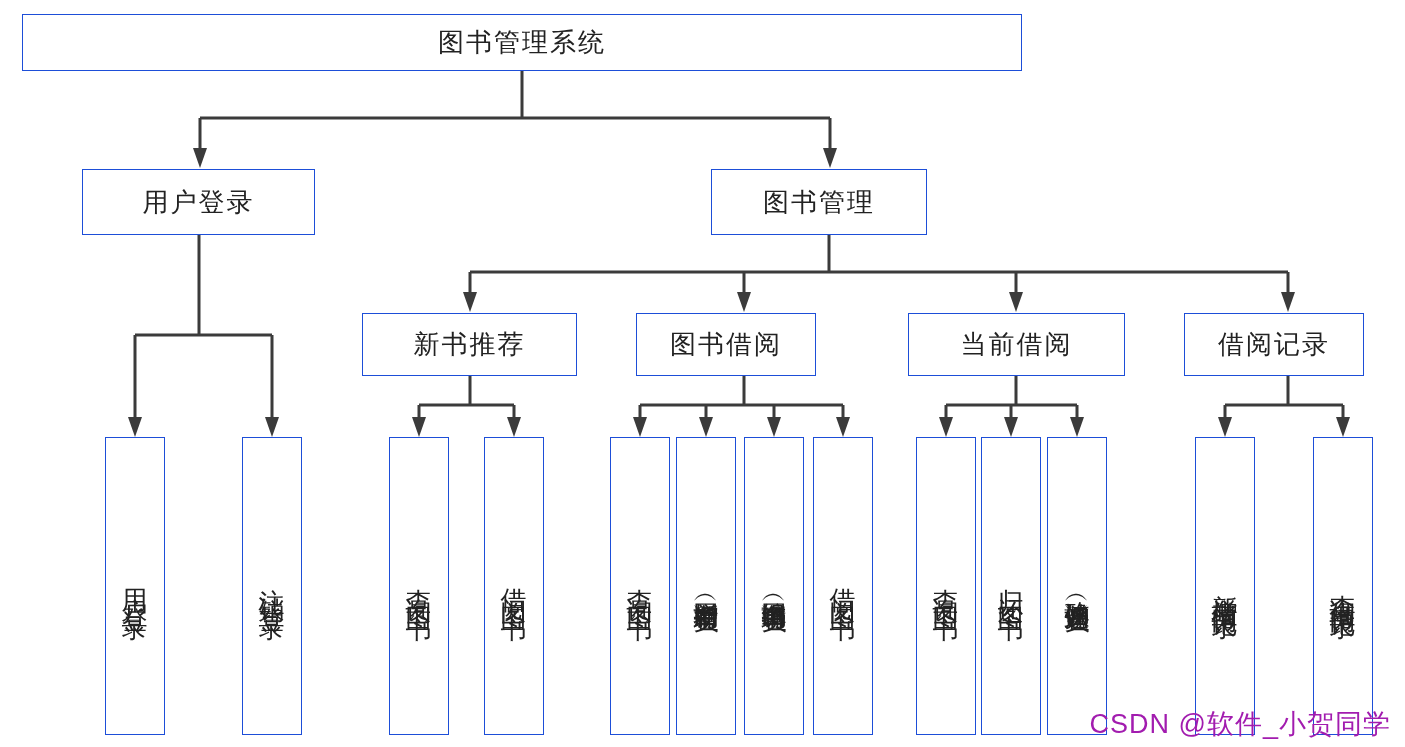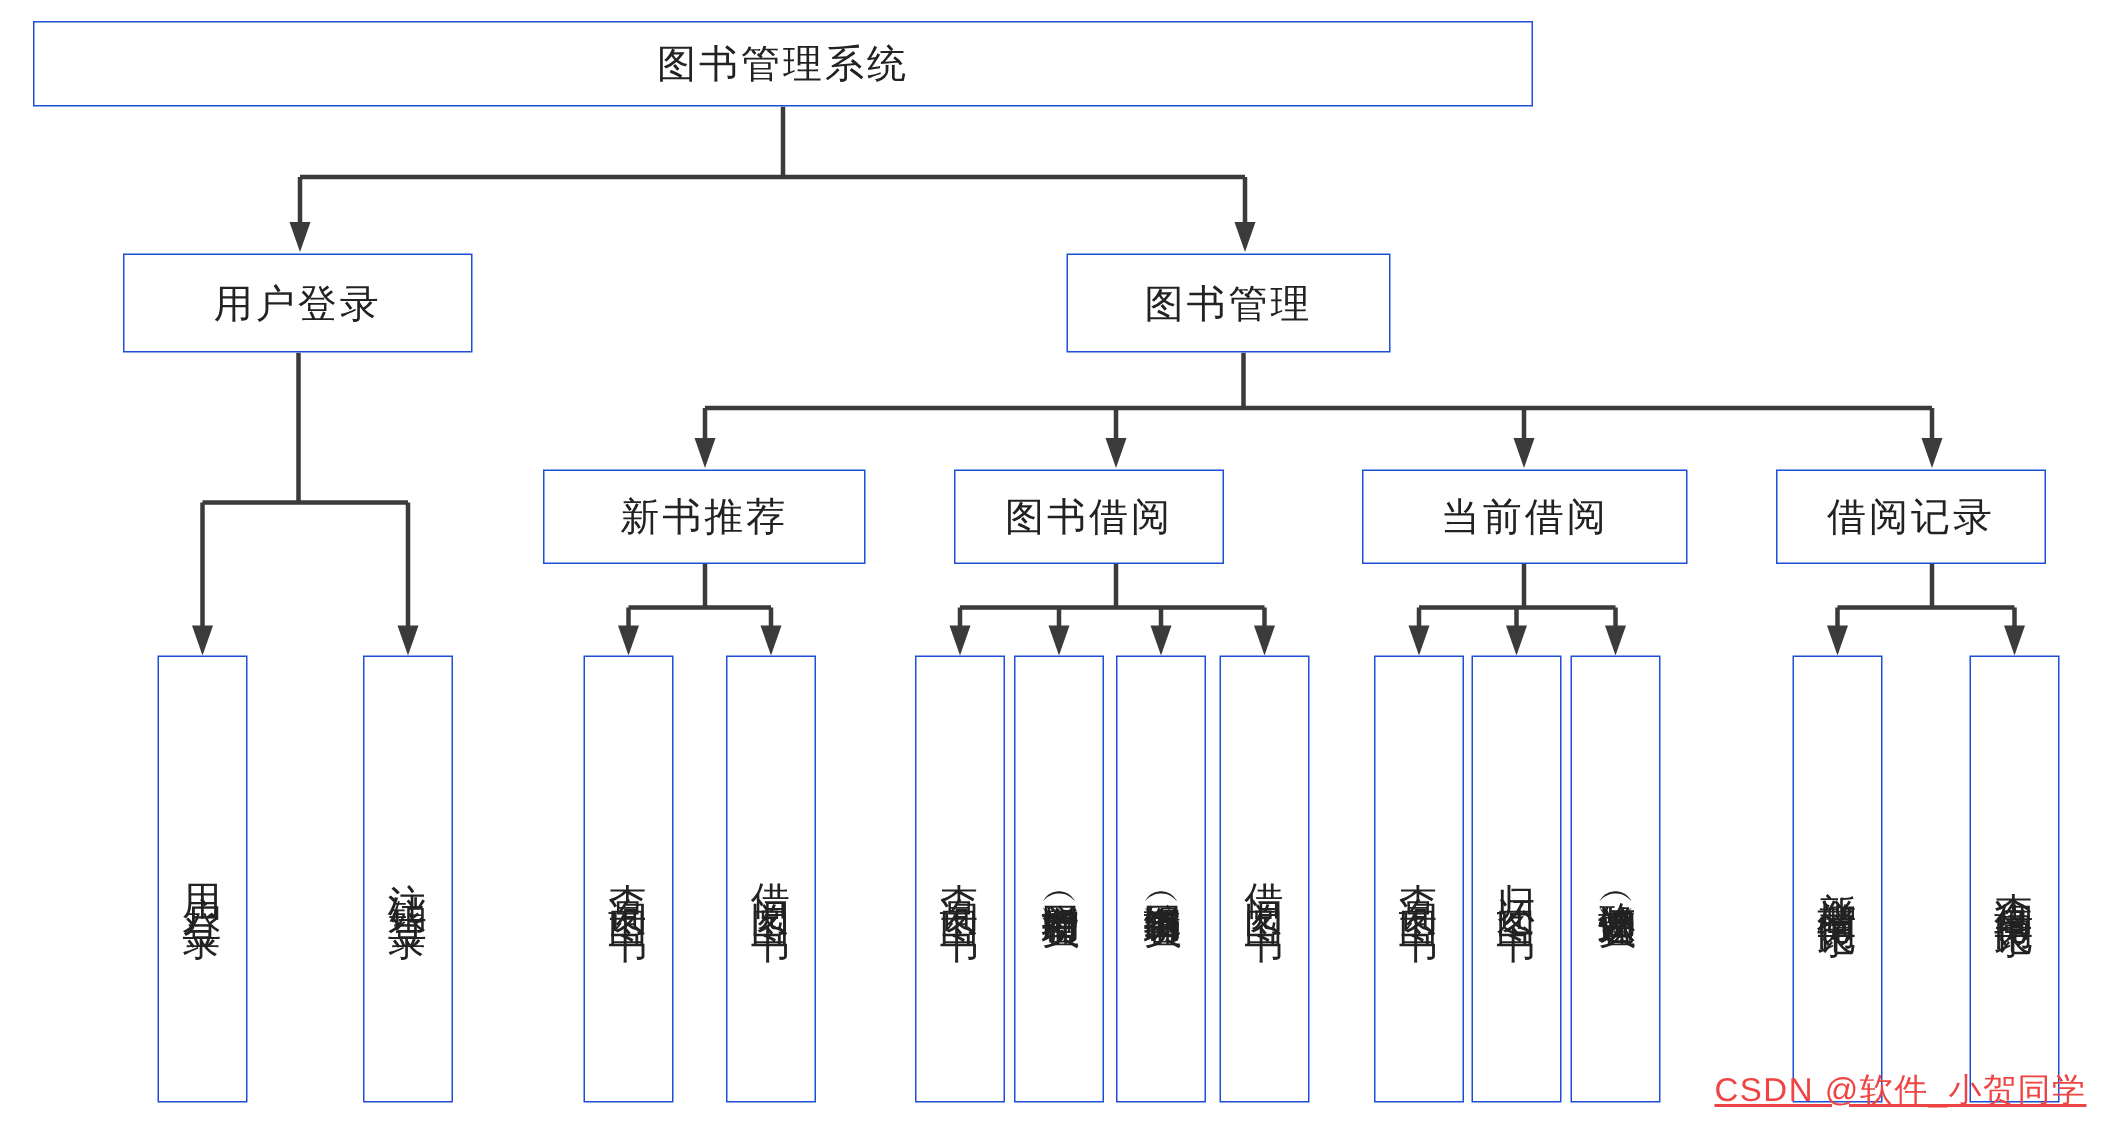--- a/index.html
+++ b/index.html
@@ -19,23 +19,22 @@
   }
   .h{font-size:26px;letter-spacing:2px;white-space:nowrap;}
   .v{font-size:26px;}
   .v span{writing-mode:vertical-rl;text-orientation:mixed;line-height:1;display:block;}
   .sp-lg span{letter-spacing:9px;}
   .sp-md span{letter-spacing:4px;}
   .sp-sm{font-size:25px;}
   .sp-sm span{letter-spacing:1px;}
   .watermark{
     position:absolute;right:14px;bottom:5px;
-    font-size:22px;color:#ef4444;z-index:5;letter-spacing:1px;
+    font-size:27px;color:#a21caf;z-index:5;letter-spacing:1px;
     font-family:"Liberation Sans","DejaVu Sans",sans-serif;
-    text-decoration:underline;
   }
 </style>
 </head>
 <body>
 
 <div class="canvas">
 
   <svg class="connectors" width="1405" height="747" viewBox="0 0 1405 747">
     <g stroke="#3b3b3b" stroke-width="3" fill="none">
 

